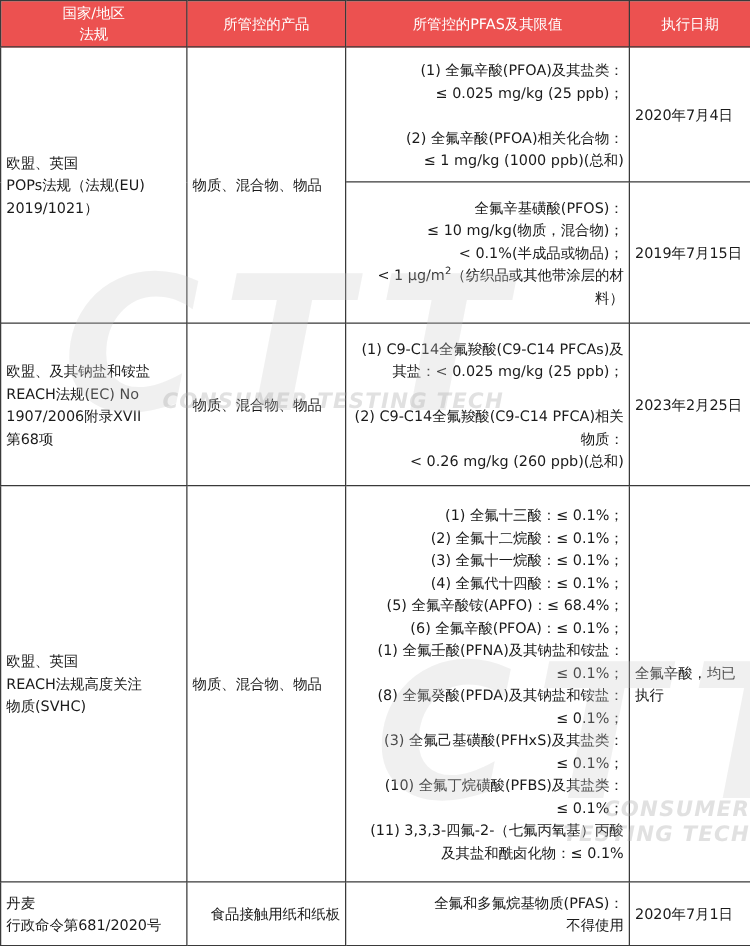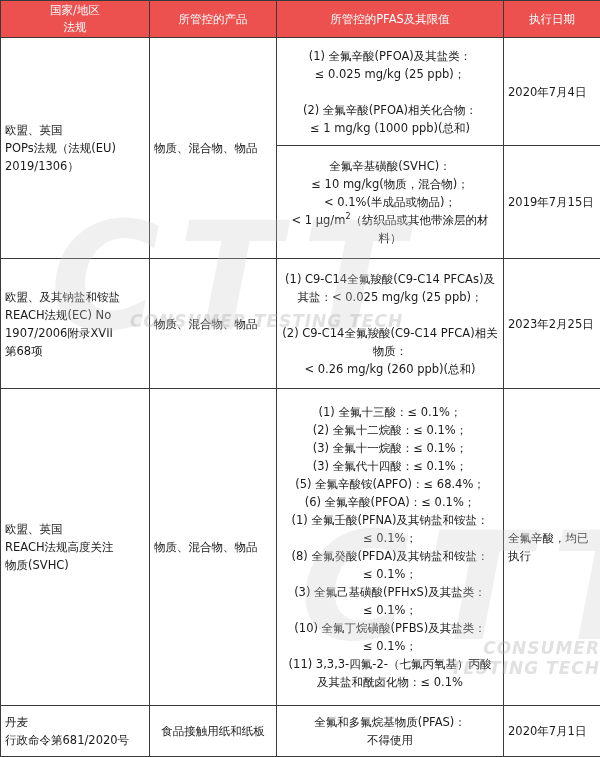--- a/index.html
+++ b/index.html
@@ -4,21 +4,21 @@
 <style>
   html, body { margin: 0; padding: 0; background: #ffffff; }
   body { width: 600px; height: 757px; position: relative; overflow: hidden;
          font-family: "DejaVu Sans", "Liberation Sans", sans-serif; color: #1a1a1a; }
   table.reg { position: absolute; left: 0; top: 0; width: 600px; border-collapse: collapse;
               table-layout: fixed; font-size: 11.5px; line-height: 18px; }
   table.reg td, table.reg th { border: 1.5px solid #3a3a3a; padding: 0 4px; vertical-align: middle; }
   table.reg th { background: #ec5150; color: #ffffff; font-weight: normal; text-align: center;
                  height: 36px; font-size: 11.5px; line-height: 17px; }
   .c { text-align: left; }
-  .l { text-align: center; }
+  .l { text-align: right; }
   .line { display: block; white-space: nowrap; }
   .gap { display: block; height: 18px; }
   sup { font-size: 8px; line-height: 0; }
   .wm { position: absolute; pointer-events: none; color: rgba(200,200,200,0.28); font-weight: bold;
         font-style: italic; font-family: "DejaVu Sans", sans-serif; }
   .wm.big { font-size: 150px; letter-spacing: 18px; }
   .wm.small { font-size: 17px; letter-spacing: 1px; color: rgba(170,170,170,0.35); text-align: right; }
 </style>
 </head>
 <body>
@@ -40,35 +40,35 @@
       <th>所管控的PFAS及其限值</th>
       <th>执行日期</th>
     </tr>
   </thead>
   <tbody>
 
     <tr style="height:108px">
       <td class="c" rowspan="2">
         <span class="line">欧盟、英国</span>
         <span class="line">POPs法规（法规(EU)</span>
-        <span class="line">2019/1306）</span>
+        <span class="line">2019/1021）</span>
       </td>
       <td class="c" rowspan="2">物质、混合物、物品</td>
       <td class="l">
         <span class="line">(1) 全氟辛酸(PFOA)及其盐类：</span>
         <span class="line">≤ 0.025 mg/kg (25 ppb)；</span>
         <span class="gap"></span>
         <span class="line">(2) 全氟辛酸(PFOA)相关化合物：</span>
         <span class="line">≤ 1 mg/kg (1000 ppb)(总和)</span>
       </td>
       <td class="c">2020年7月4日</td>
     </tr>
     <tr style="height:113px">
       <td class="l">
-        <span class="line">全氟辛基磺酸(SVHC)：</span>
+        <span class="line">全氟辛基磺酸(PFOS)：</span>
         <span class="line">≤ 10 mg/kg(物质，混合物)；</span>
         <span class="line">&lt; 0.1%(半成品或物品)；</span>
         <span class="line"><span>&lt; 1 μg/m</span><sup>2</sup><span>（纺织品或其他带涂层的材</span></span>
         <span class="line">料）</span>
       </td>
       <td class="c">2019年7月15日</td>
     </tr>
 
     <tr style="height:130px">
       <td class="c">
@@ -93,21 +93,21 @@
       <td class="c">
         <span class="line">欧盟、英国</span>
         <span class="line">REACH法规高度关注</span>
         <span class="line">物质(SVHC)</span>
       </td>
       <td class="c">物质、混合物、物品</td>
       <td class="l">
         <span class="line">(1) 全氟十三酸：≤ 0.1%；</span>
         <span class="line">(2) 全氟十二烷酸：≤ 0.1%；</span>
         <span class="line">(3) 全氟十一烷酸：≤ 0.1%；</span>
-        <span class="line">(3) 全氟代十四酸：≤ 0.1%；</span>
+        <span class="line">(4) 全氟代十四酸：≤ 0.1%；</span>
         <span class="line">(5) 全氟辛酸铵(APFO)：≤ 68.4%；</span>
         <span class="line">(6) 全氟辛酸(PFOA)：≤ 0.1%；</span>
         <span class="line">(1) 全氟壬酸(PFNA)及其钠盐和铵盐：</span>
         <span class="line">≤ 0.1%；</span>
         <span class="line">(8) 全氟癸酸(PFDA)及其钠盐和铵盐：</span>
         <span class="line">≤ 0.1%；</span>
         <span class="line">(3) 全氟己基磺酸(PFHxS)及其盐类：</span>
         <span class="line">≤ 0.1%；</span>
         <span class="line">(10) 全氟丁烷磺酸(PFBS)及其盐类：</span>
         <span class="line">≤ 0.1%；</span>

